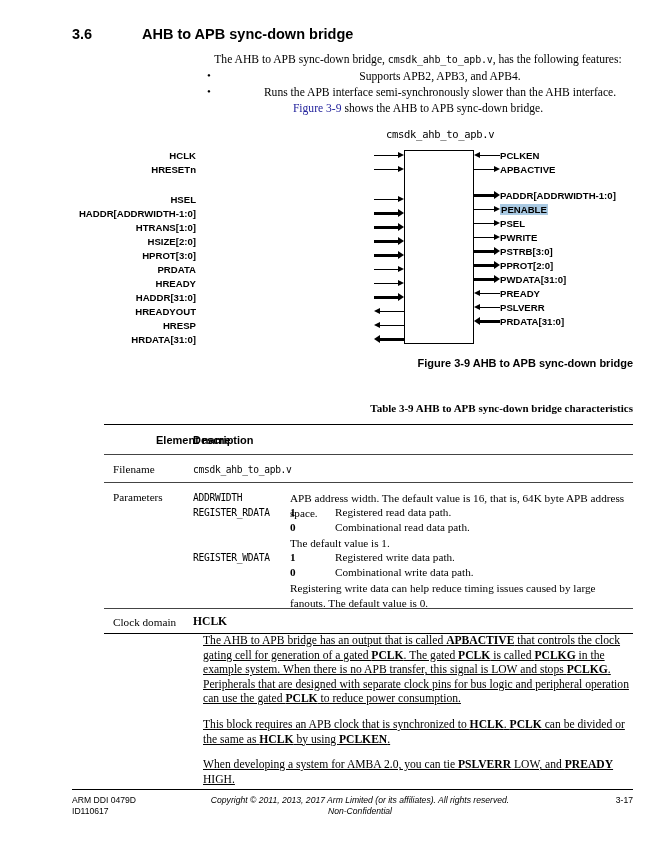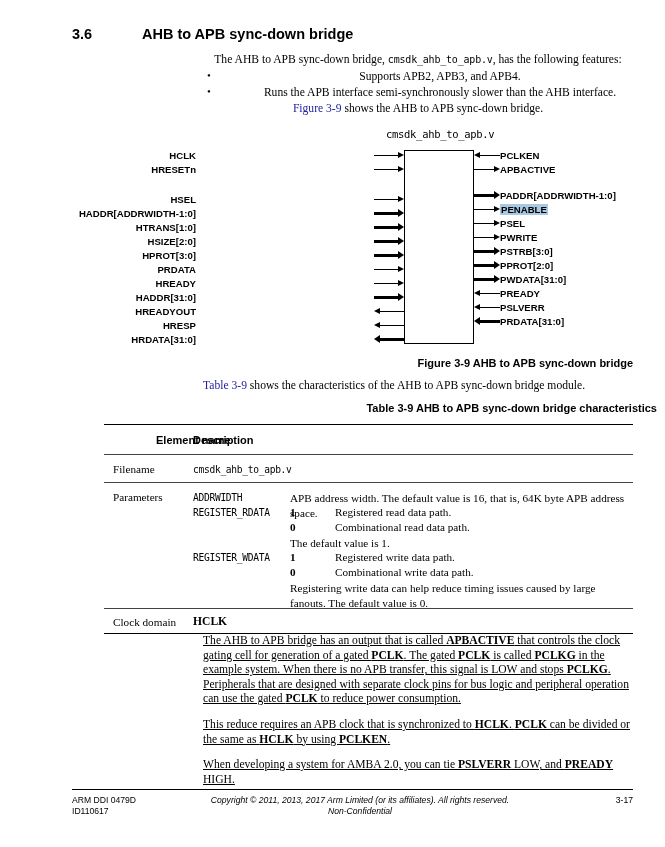--- a/index.html
+++ b/index.html
@@ -46,22 +46,22 @@
   .wL.thick .ar{border-top-width:4.4px;border-bottom-width:4.4px;top:-1px;}
   .arR{border-left:6px solid #000;}
   .arL{border-right:6px solid #000;}
 
   
   .figcap{position:absolute;left:0;top:357px;width:633px;text-align:right;
     font-family:"Liberation Sans", sans-serif;font-weight:bold;font-size:11px;}
 
   
   .tintro{position:absolute;left:203px;top:379px;width:430px;font-size:11.6px;}
-  .tabcap{position:absolute;left:12px;top:402px;width:633px;text-align:right;
-    font-family:Liberation Sans, sans-serif;font-weight:bold;font-size:11px;padding-left:12px;}
+  .tabcap{position:absolute;left:0;top:402px;width:633px;text-align:right;
+    font-family:Liberation Serif, serif;font-weight:bold;font-size:11px;}
 
   
   .tbl{position:absolute;left:104px;top:424px;width:529px;}
   .rule{height:0;border-top:1.1px solid #444;}
   .rule.thick{border-top-width:1.4px;border-top-color:#000;}
   .trow{position:relative;}
   .c1{position:absolute;left:9px;font-size:11.2px;}
   .c1.hd{font-family:"Liberation Sans", sans-serif;font-weight:bold;font-size:11px;padding-left:43px;}
   .c2{position:absolute;left:89px;font-size:11.2px;}
   .c2.hd{font-family:"Liberation Sans", sans-serif;font-weight:bold;font-size:11px;}
@@ -232,21 +232,20 @@
         <div class="sig right" style="top: 132px;">PPROT[2:0]</div>
         <div class="sig right" style="top: 146px;">PWDATA[31:0]</div>
         <div class="sig right" style="top: 160px;">PREADY</div>
         <div class="sig right" style="top: 174px;">PSLVERR</div>
         <div class="sig right" style="top: 188px;">PRDATA[31:0]</div>
       </div>
   </div>
 
   <div class="figcap">Figure 3-9 AHB to APB sync-down bridge</div>
 
-  <div class="tintro"><span class="lnk">Table 3-9</span><span> shows the characteristics of the AHB to APB sync-down bridge module.</span></div>
   <div class="tabcap">Table 3-9 AHB to APB sync-down bridge characteristics</div>
 
   <div class="tbl">
     <div class="rule thick"></div>
     <div class="trow" style="height:29px">
       <div class="c1 hd" style="top:9px">Element name</div>
       <div class="c2 hd" style="top:9px">Description</div>
     </div>
     <div class="rule"></div>
 
@@ -280,21 +279,21 @@
 
     <div class="trow" style="height:24px">
       <div class="c1" style="top:7px">Clock domain</div>
       <div class="c2 b" style="top:6px">HCLK</div>
     </div>
     <div class="rule thick"></div>
   </div>
 
   <div class="prose" style="top:634px">
     <p id="p1"><span>The AHB to APB bridge has an output that is called </span><span class="bb">APBACTIVE</span><span> that controls the clock gating cell for generation of a gated </span><span class="bb">PCLK</span><span>. The gated </span><span class="bb">PCLK</span><span> is called </span><span class="bb">PCLKG</span><span> in the example system. When there is no APB transfer, this signal is LOW and stops </span><span class="bb">PCLKG</span><span>. Peripherals that are designed with separate clock pins for bus logic and peripheral operation can use the gated </span><span class="bb">PCLK</span><span> to reduce power consumption.</span></p>
-    <p id="p2"><span>This reduce requires an APB clock that is synchronized to </span><span class="bb">HCLK</span><span>. </span><span class="bb">PCLK</span><span> can be divided or the same as </span><span class="bb">HCLK</span><span> by using </span><span class="bb">PCLKEN</span><span>.</span></p>
+    <p id="p2"><span>This block requires an APB clock that is synchronized to </span><span class="bb">HCLK</span><span>. </span><span class="bb">PCLK</span><span> can be divided or the same as </span><span class="bb">HCLK</span><span> by using </span><span class="bb">PCLKEN</span><span>.</span></p>
     <p id="p3"><span>When developing a system for AMBA 2.0, you can tie </span><span class="bb">PSLVERR</span><span> LOW, and </span><span class="bb">PREADY</span><span> HIGH.</span></p>
   </div>
 
   <div class="foot-rule"></div>
   <div class="foot foot-l">
     <div>ARM DDI 0479D</div>
     <div>ID110617</div>
   </div>
   <div class="foot foot-c">
     <div>Copyright © 2011, 2013, 2017 Arm Limited (or its affiliates). All rights reserved.</div>

